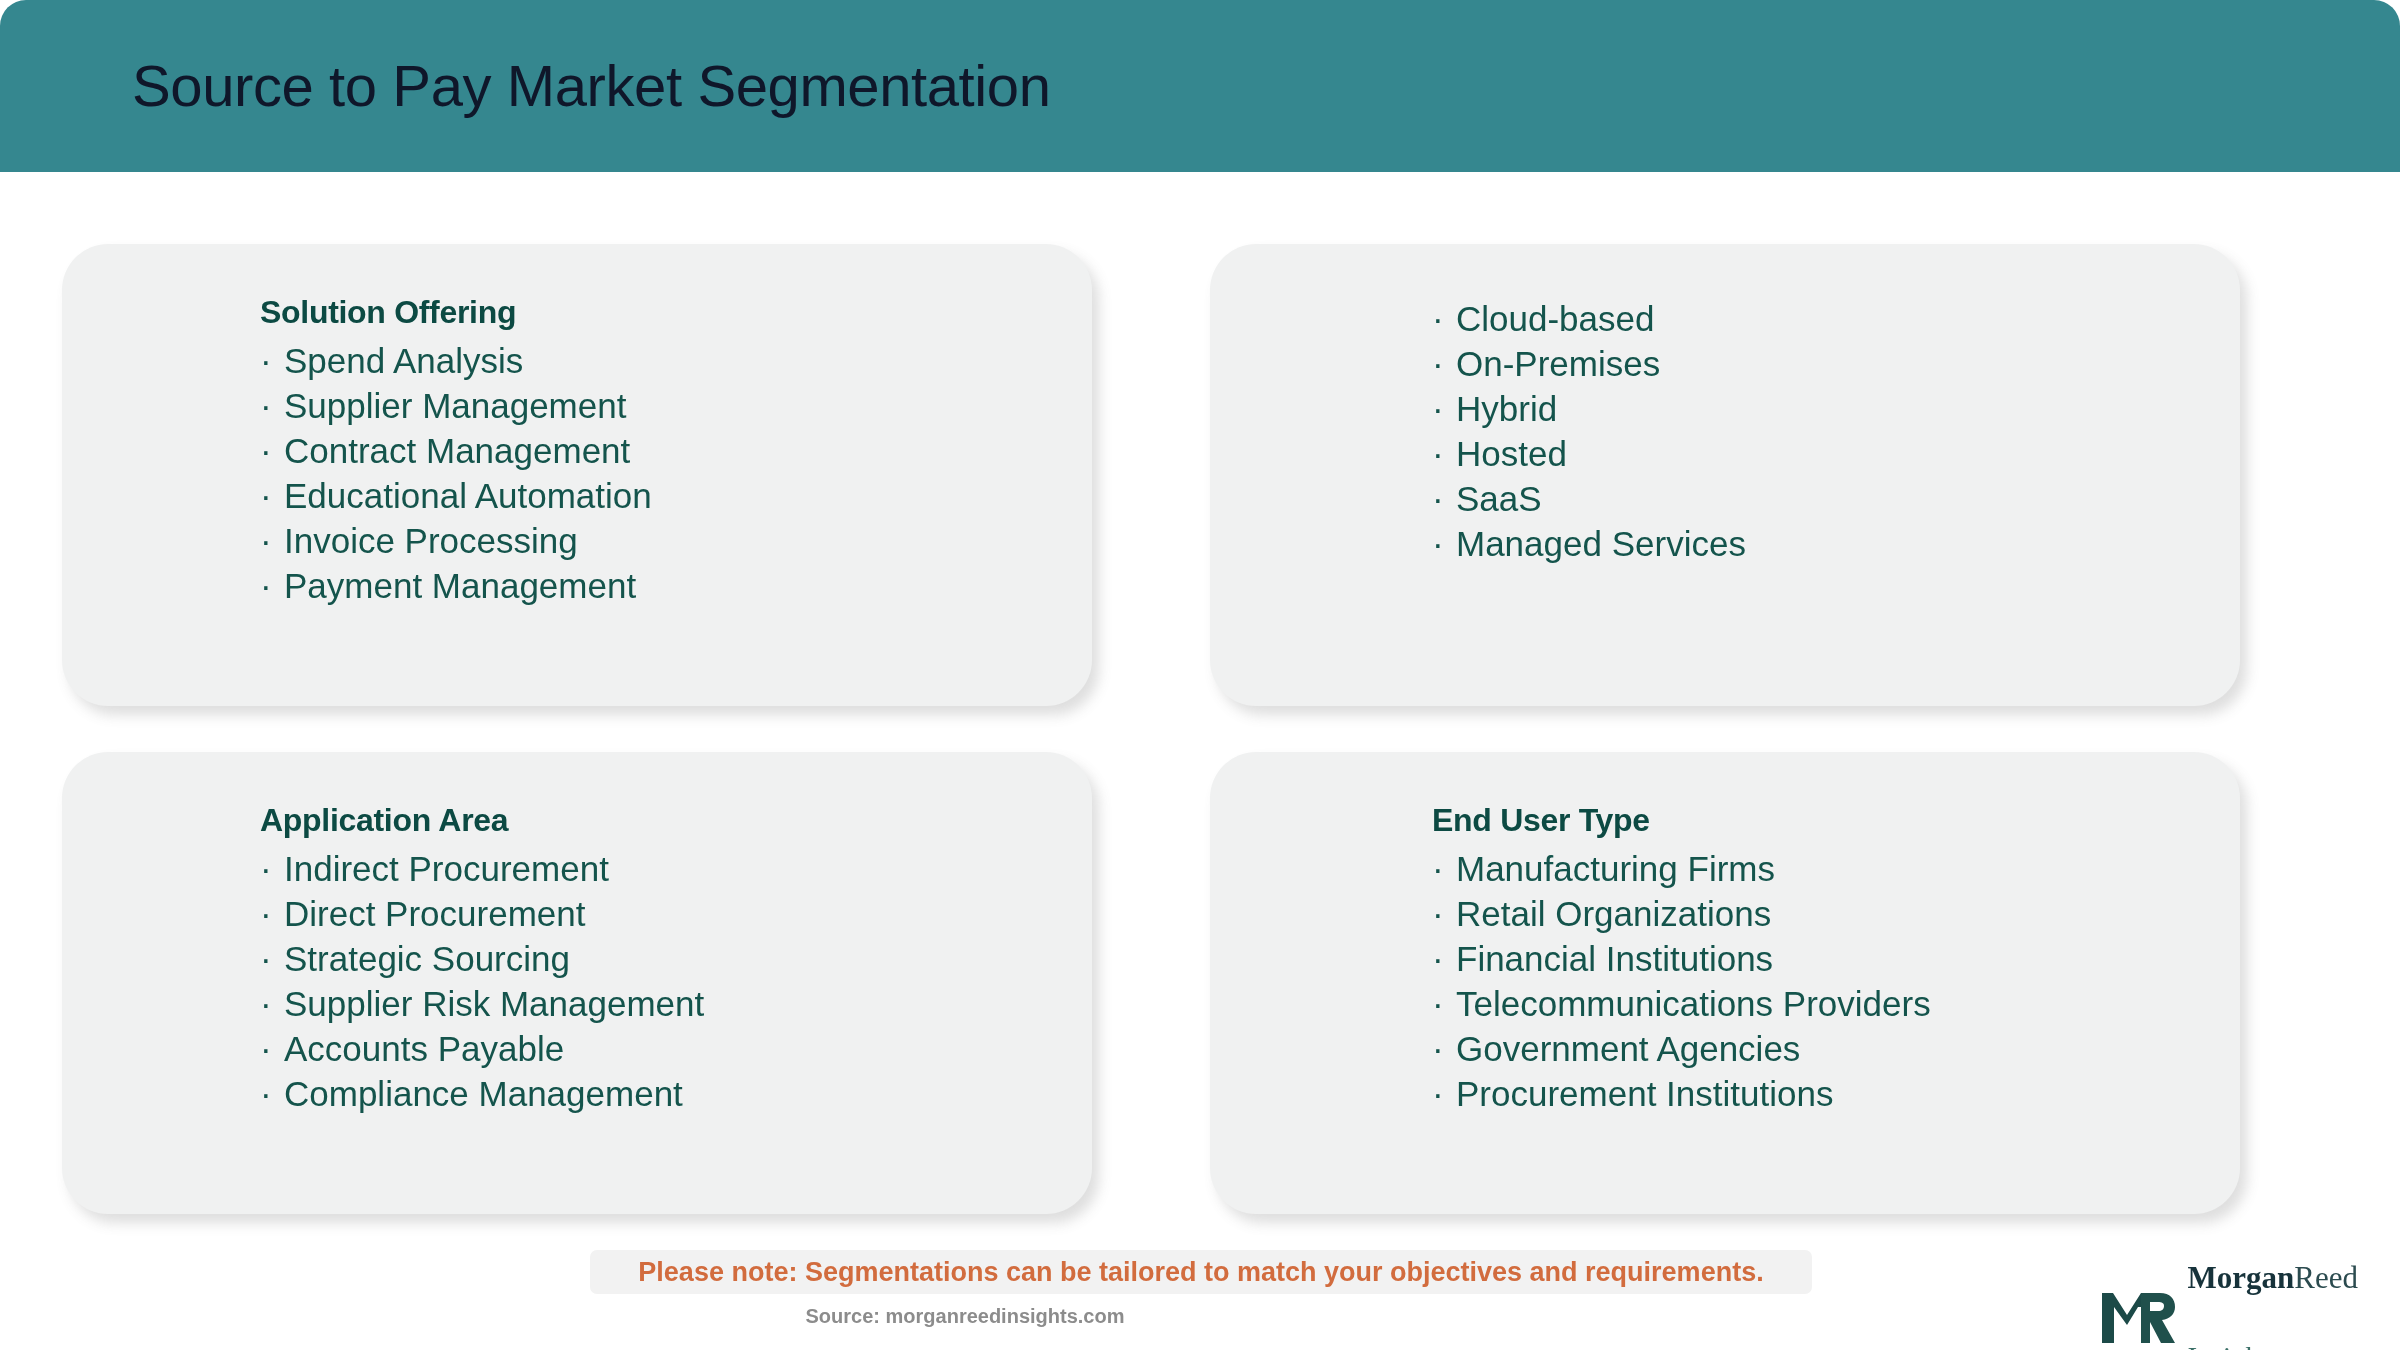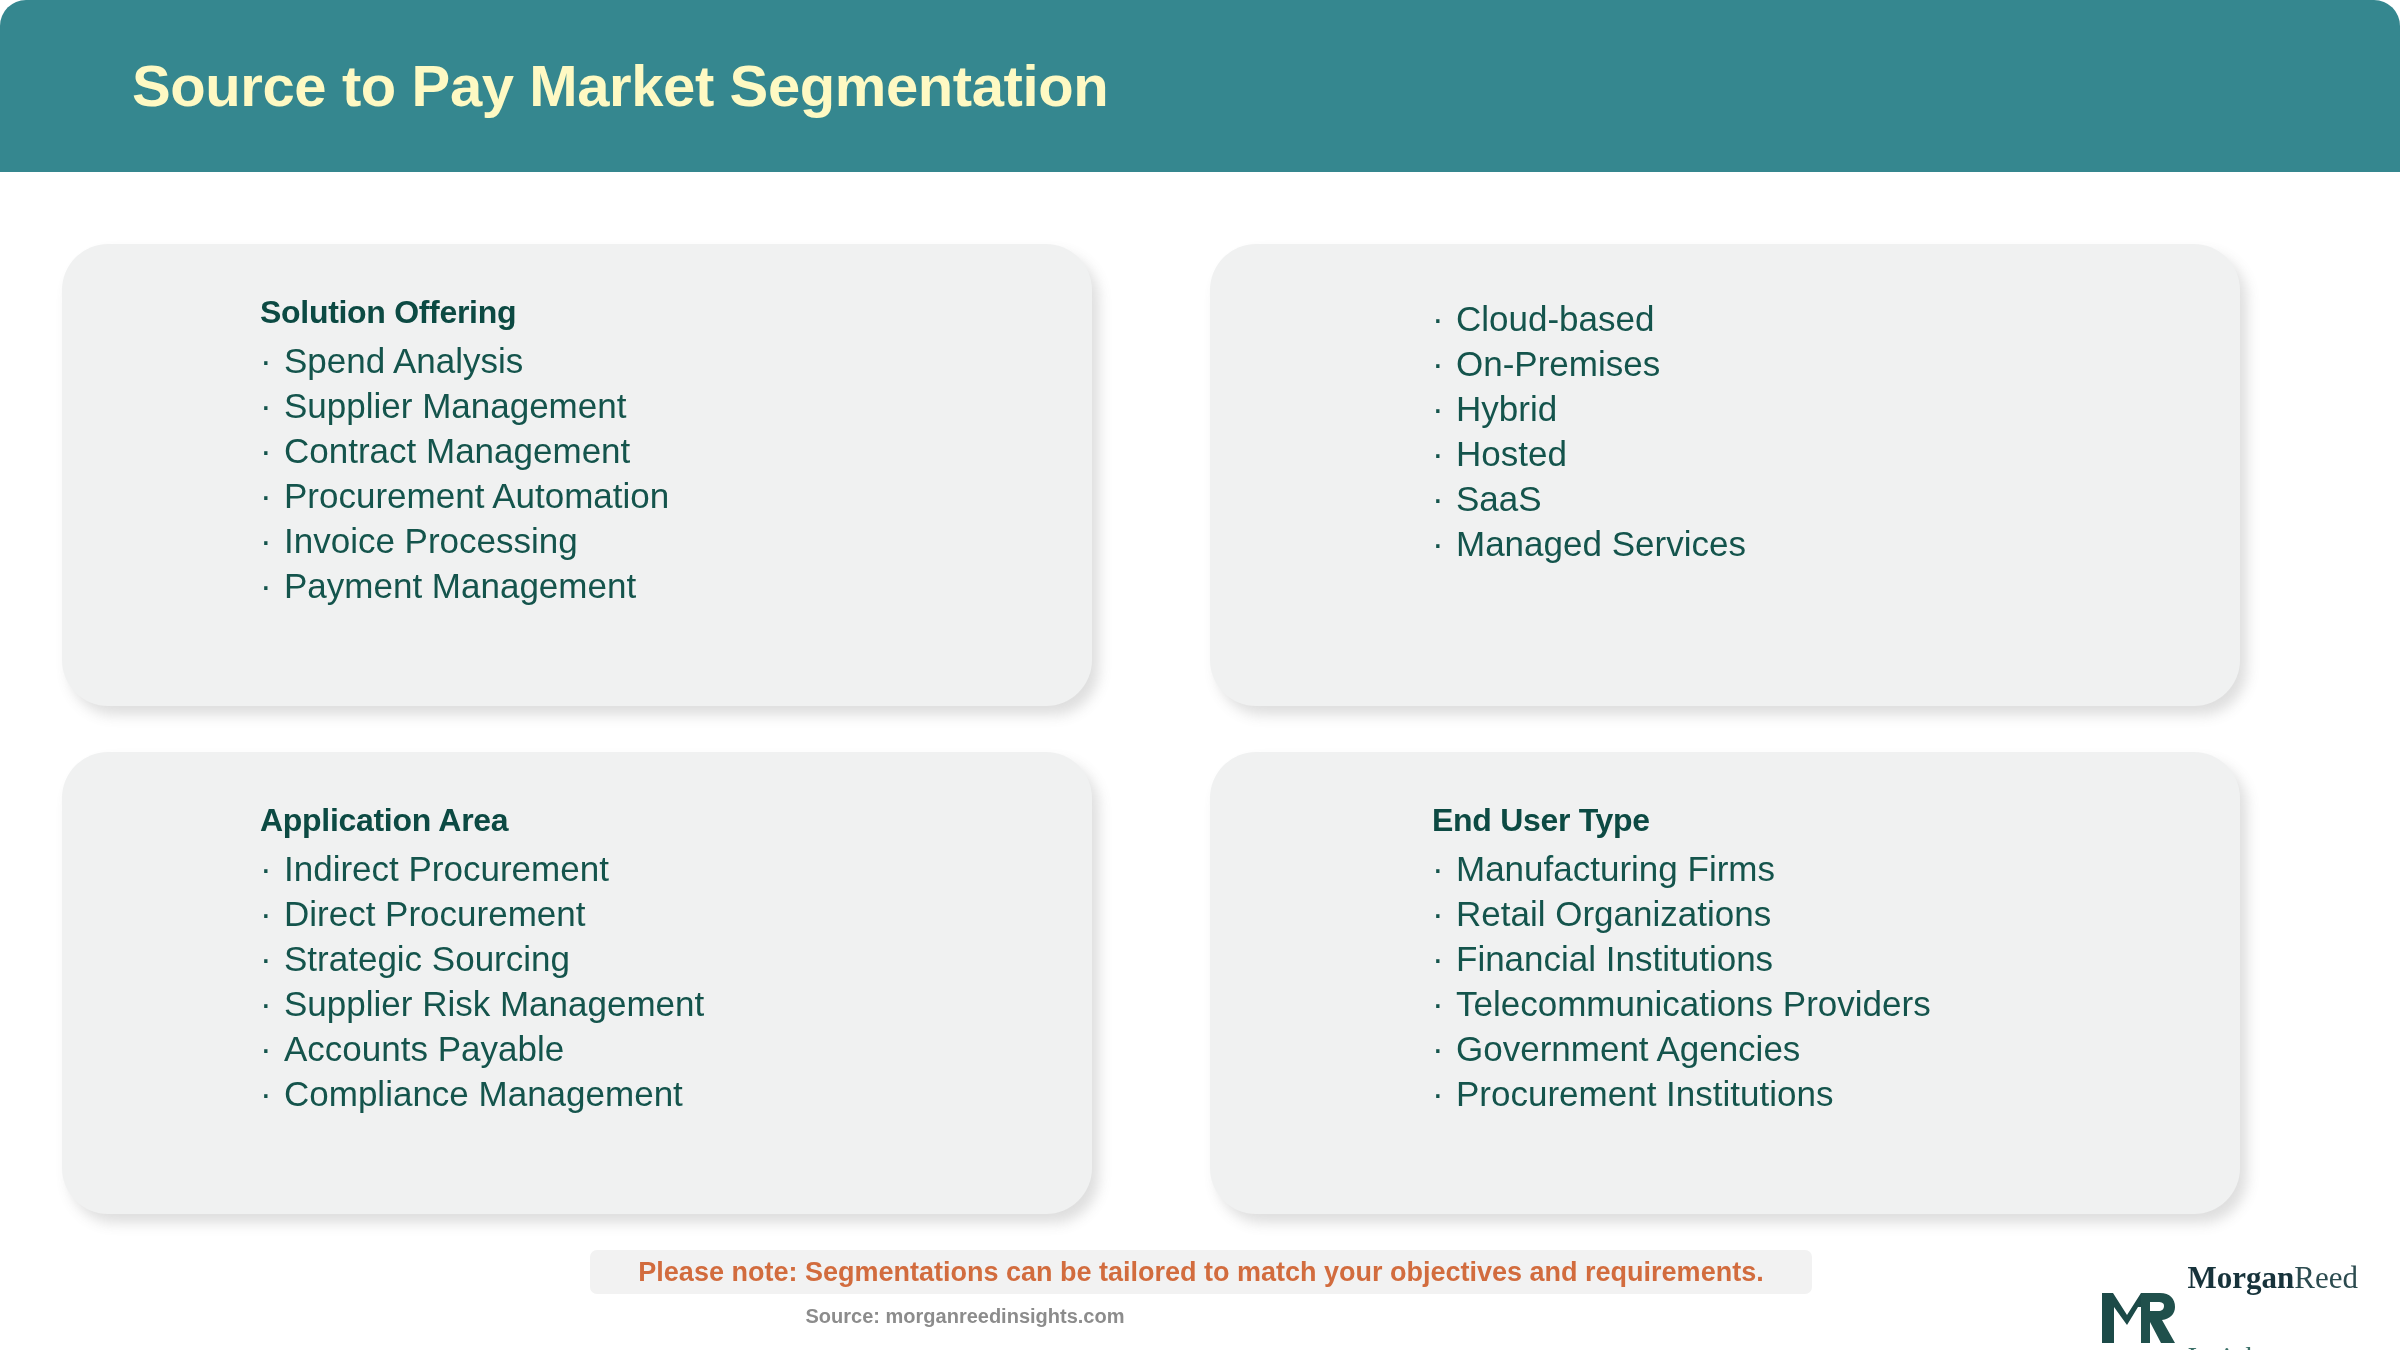--- a/index.html
+++ b/index.html
@@ -30,23 +30,23 @@
     height: 172px;
     background: #35878F;
     border-top-left-radius: 26px;
     border-top-right-radius: 26px;
     box-sizing: border-box;
     display: flex;
     align-items: center;
   }
   .header-title {
     margin-left: 132px;
-    color: #fef9c3;
+    color: #0f172a;
     font-size: 58px;
-    font-weight: bold;
+    font-weight: normal;
     letter-spacing: -0.4px;
     line-height: 1;
     white-space: nowrap;
   }
 
   
   .corner-shim {
     position: absolute;
     top: 0;
     width: 26px;
@@ -207,21 +207,21 @@
 
   <div class="grid">
 
     <div class="card tl">
       <div class="card-inner">
         <div class="card-title">Solution Offering</div>
         <ul class="card-list">
           <li><span class="bullet">·</span><span>Spend Analysis</span></li>
           <li><span class="bullet">·</span><span>Supplier Management</span></li>
           <li><span class="bullet">·</span><span>Contract Management</span></li>
-          <li><span class="bullet">·</span><span>Procurement Automation</span></li>
+          <li><span class="bullet">·</span><span>Educational Automation</span></li>
           <li><span class="bullet">·</span><span>Invoice Processing</span></li>
           <li><span class="bullet">·</span><span>Payment Management</span></li>
         </ul>
       </div>
     </div>
 
     <div class="card tr">
       <div class="card-inner">
         <ul class="card-list">
           <li><span class="bullet">·</span><span>Cloud-based</span></li>

